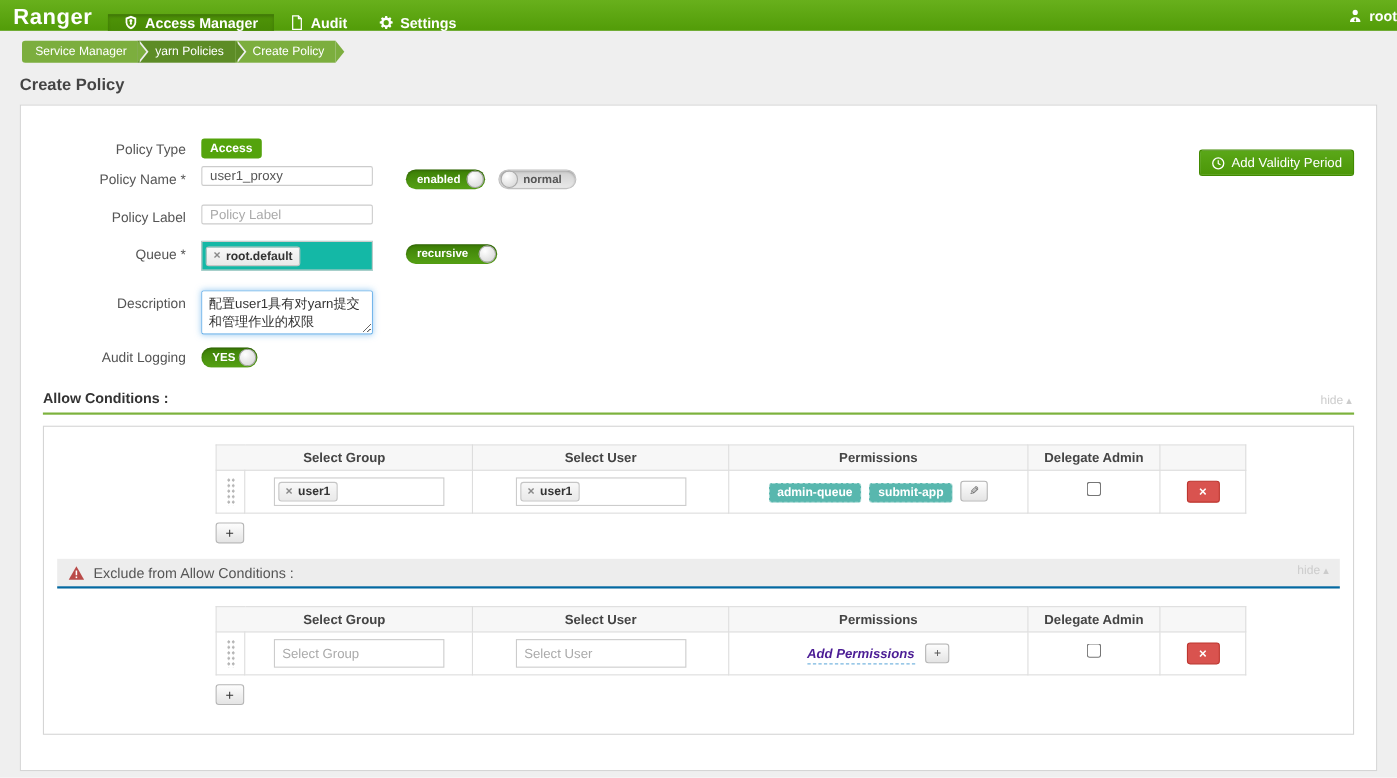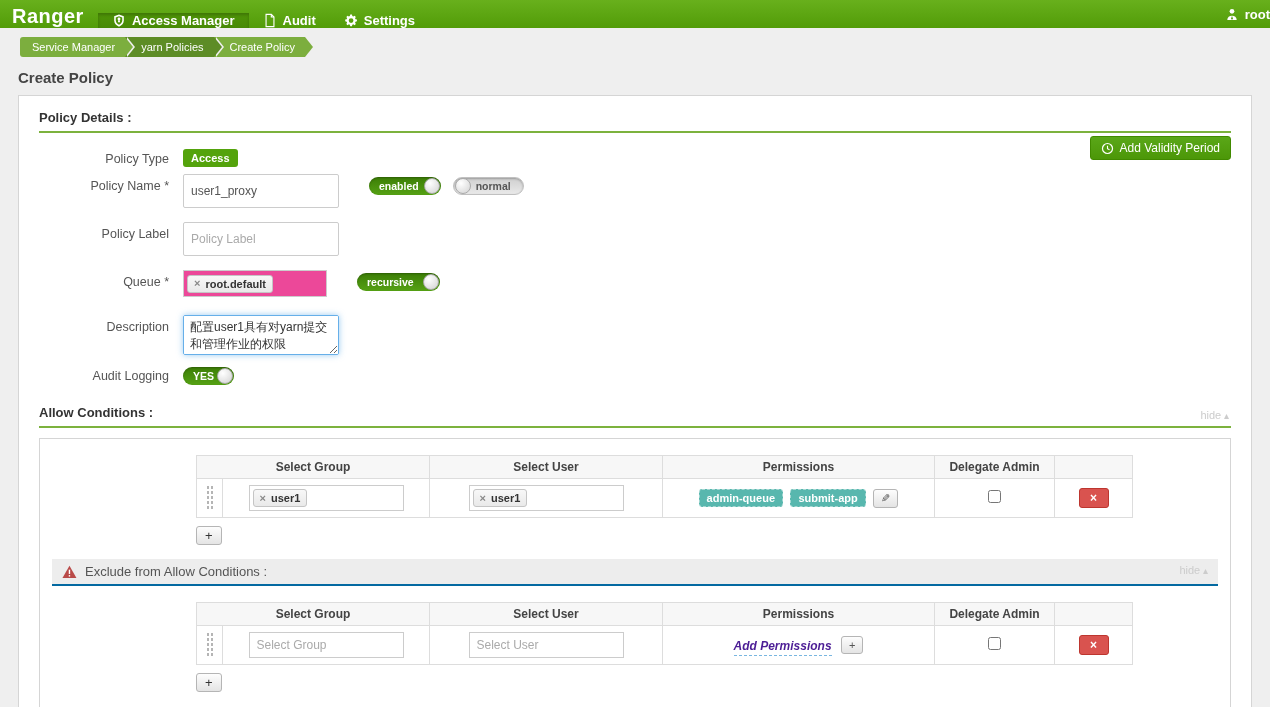--- a/index.html
+++ b/index.html
@@ -75,42 +75,42 @@
   .form-row.r1 { margin-bottom:18px; }
   .flabel {
     width:130px; text-align:right; color:#555; font-size:12.5px;
     margin-right:14px; padding-top:5px; flex-shrink:0;
   }
   .badge-access {
     display:inline-block; background:#54a30c; color:#fff; font-size:11px; font-weight:bold;
     padding:3px 8px; border-radius:3px; margin-top:2px;
   }
   .tinput {
-    width:156px; height:34px; border:1px solid #ccc; border-radius:2px;
+    width:156px; height:18px; border:1px solid #ccc; border-radius:2px;
     font-size:12px; color:#555; padding:2px 7px; font-family:inherit; background:#fff;
   }
   .tinput::placeholder { color:#aaa; }
   .toggles { display:flex; gap:12px; margin-left:30px; padding-top:3px; }
   .toggle {
     position:relative; display:inline-flex; align-items:center; height:18px; border-radius:10px;
     cursor:pointer; box-shadow:inset 0 1px 2px rgba(0,0,0,.25);
   }
   .t-green { background:linear-gradient(to bottom,#3c7e06,#55a114); }
   .t-gray  { background:linear-gradient(to bottom,#cfcfcf,#e9e9e9); border:1px solid #c0c0c0; }
   .t-label { color:#fff; font-size:10.5px; font-weight:bold; padding:0 22px 0 10px;text-align:right; }
   .t-gray .t-label { color:#555; padding:0 12px 0 22px; }
   .knob {
     position:absolute; top:1px; width:16px; height:16px; border-radius:50%;
     background:radial-gradient(circle at 35% 30%,#fff,#d2d2d2); border:1px solid #aaa;
   }
   .knob.right { right:1px; }
   .knob.left  { left:1px; }
   .t-gray .knob { top:0; }
   .selbox-q {
-    width:144px; height:27px; border:1px solid #ccc; background:#ec4899;
+    width:156px; height:27px; border:1px solid #ccc; background:#14b8a6;
     display:flex; align-items:center; padding:0 3px;
   }
   .tag {
     display:inline-flex; align-items:center; gap:5px;
     background:linear-gradient(to bottom,#f8f8f8,#e9e9e9); border:1px solid #c5c5c5; border-radius:3px;
     font-size:11px; color:#333; padding:2px 6px; white-space:nowrap;
   }
   .tag-x { color:#888; font-weight:bold; cursor:pointer; line-height:1; }
   .tag-x::before { content:"\00D7"; }
   .tag-t { font-weight:bold; }
@@ -225,23 +225,20 @@
 <div class="crumb-bar">
   <span class="crumb c-light">Service Manager</span>
   <span class="crumb c-dark">yarn Policies</span>
   <span class="crumb c-light">Create Policy</span>
 </div>
 
 <h1 class="page-title">Create Policy</h1>
 
 <div class="panel">
 
-  <div class="section-title">
-    <span>Policy Details :</span>
-  </div>
 
   <button class="btn-validity">
     <span style="display:inline-flex;width:13px;height:13px;">
       <svg viewBox="0 0 14 14">
           <circle cx="7" cy="7" r="5.4" fill="none" stroke="#fff" stroke-width="1.3"></circle>
           <path d="M7 4v3.2l2.2 1.2" fill="none" stroke="#fff" stroke-width="1.2"></path>
         </svg>
     </span>
     <span>Add Validity Period</span>
   </button>

